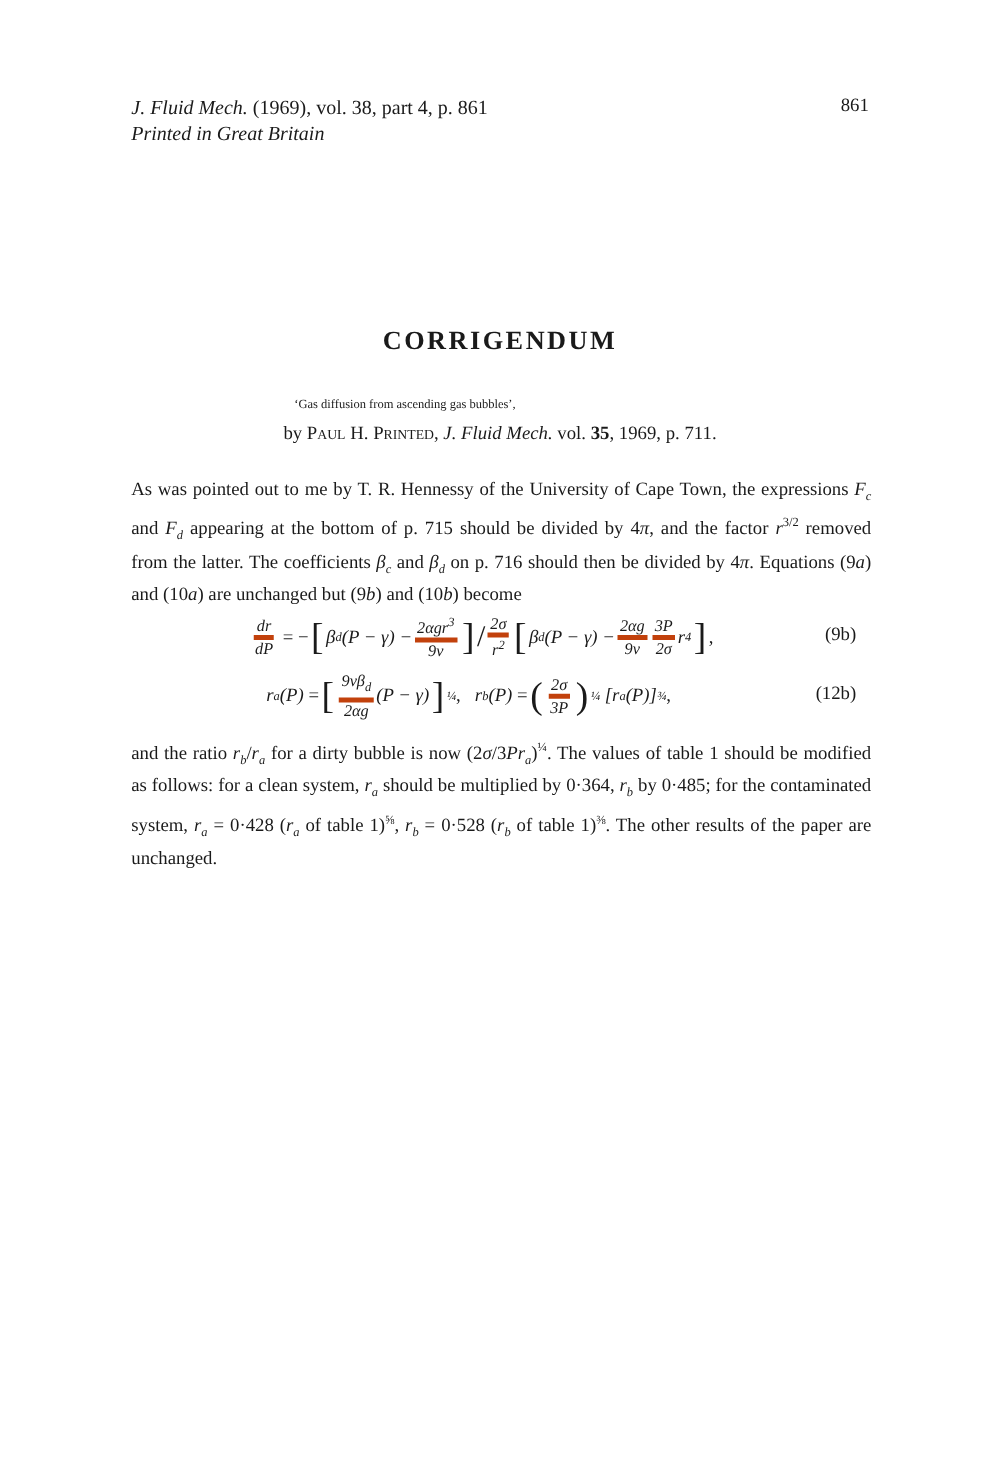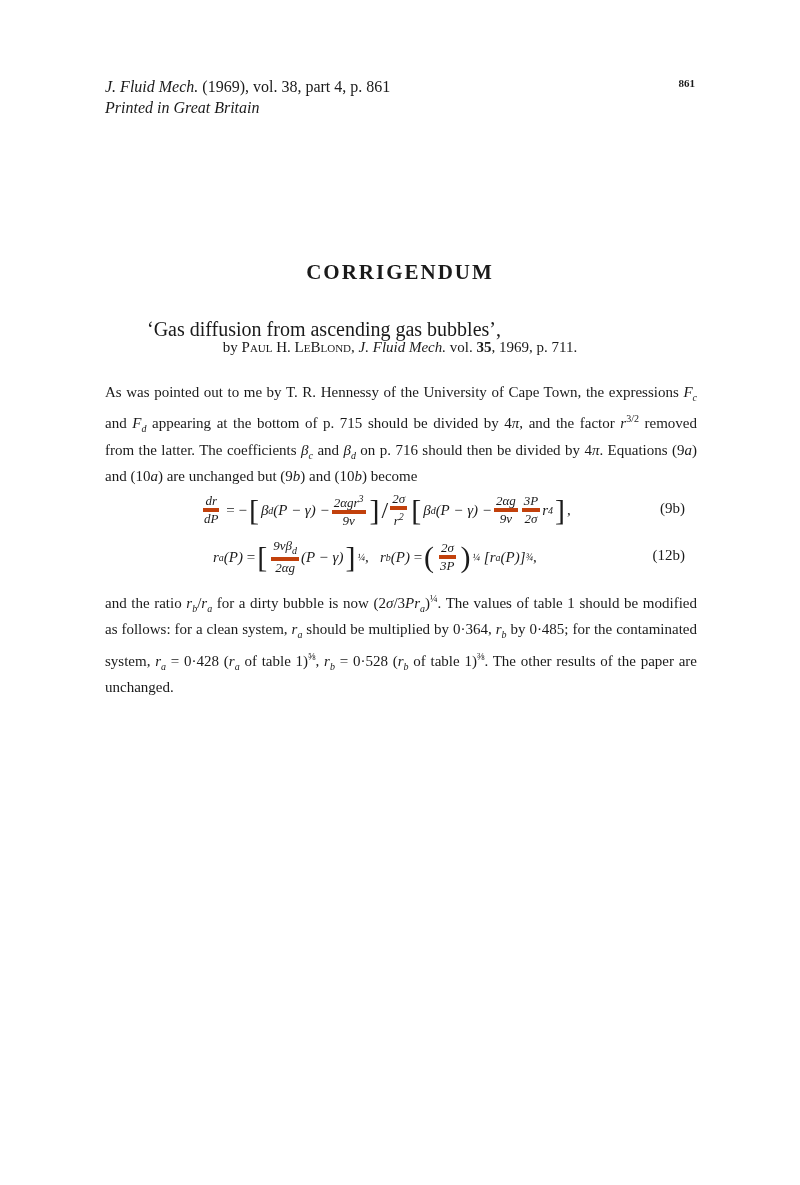--- a/index.html
+++ b/index.html
@@ -1,23 +1,23 @@
 <!DOCTYPE html>
 <html><head>
 <meta charset="utf-8">
 <style>
   html, body { margin:0; padding:0; background:#ffffff; }
   body { width:800px; height:1185px; position:relative; font-family:"Liberation Serif","DejaVu Serif",serif; color:#1a1a1a; }
   .hdr { position:absolute; left:105px; font-size:16px; font-style:italic; }
   .hdr1 { top:78px; }
   .hdr2 { top:99px; }
   .hdr .up { font-style:normal; }
-  .pnum { position:absolute; right:105px; top:77px; font-size:11px; font-weight:bold; }
+  .pnum { position:absolute; right:105px; top:77px; font-size:15px; font-weight:normal; }
   .title { position:absolute; top:260px; left:0; width:800px; text-align:center; font-size:21px; font-weight:bold; letter-spacing:2px; }
-  .subtitle { position:absolute; top:318px; left:0; width:648px; text-align:center; font-size:20px; }
+  .subtitle { position:absolute; top:318px; left:0; width:648px; text-align:center; font-size:10px; }
   .byline { position:absolute; top:339px; left:0; width:800px; text-align:center; font-size:15px; }
   .sc { font-variant:small-caps; }
   .para { position:absolute; left:105px; width:592px; font-size:15px; line-height:21.3px; text-align:justify; }
   .p1 { top:382px; }
   .p2 { top:588px; }
   .eq { position:absolute; left:105px; width:592px; font-size:15px; }
   .eq1 { top:488px; height:44px; }
   .eq2 { top:535px; height:44px;text-align:right; }
   .eqbody { position:absolute; left:95px; top:0; display:flex; align-items:center; height:44px; font-style:italic; }
   .eqnum { position:absolute; right:12px; top:12px; font-style:normal; }
@@ -31,21 +31,21 @@
 </style>
 </head>
 <body>
 
 <div class="hdr hdr1"><span>J. Fluid Mech.</span> <span class="up">(1969), vol. 38, part 4, p. 861</span></div>
 <div class="hdr hdr2">Printed in Great Britain</div>
 <div class="pnum">861</div>
 
 <div class="title">CORRIGENDUM</div>
 <div class="subtitle">‘Gas diffusion from ascending gas bubbles’,</div>
-<div class="byline"><span>by</span> <span class="sc">Paul H. LeBlond</span>, <i>J. Fluid Mech.</i> <span>vol.</span> <b>35</b><span>, 1969, p. 711.</span></div>
+<div class="byline"><span>by</span> <span class="sc">Paul H. Printed</span>, <i>J. Fluid Mech.</i> <span>vol.</span> <b>35</b><span>, 1969, p. 711.</span></div>
 
 <div class="para p1">
 As was pointed out to me by T. R. Hennessy of the University of Cape Town, the expressions <i>F<sub>c</sub></i> and <i>F<sub>d</sub></i> appearing at the bottom of p. 715 should be divided by 4<i>π</i>, and the factor <i>r</i><sup>3/2</sup> removed from the latter. The coefficients <i>β<sub>c</sub></i> and <i>β<sub>d</sub></i> on p. 716 should then be divided by 4<i>π</i>. Equations (9<i>a</i>) and (10<i>a</i>) are unchanged but (9<i>b</i>) and (10<i>b</i>) become
 </div>
 
 <div class="eq eq1">
   <div class="eqbody">
     <span class="frac">
         <span class="n">dr</span>
         <span class="d">dP</span>

